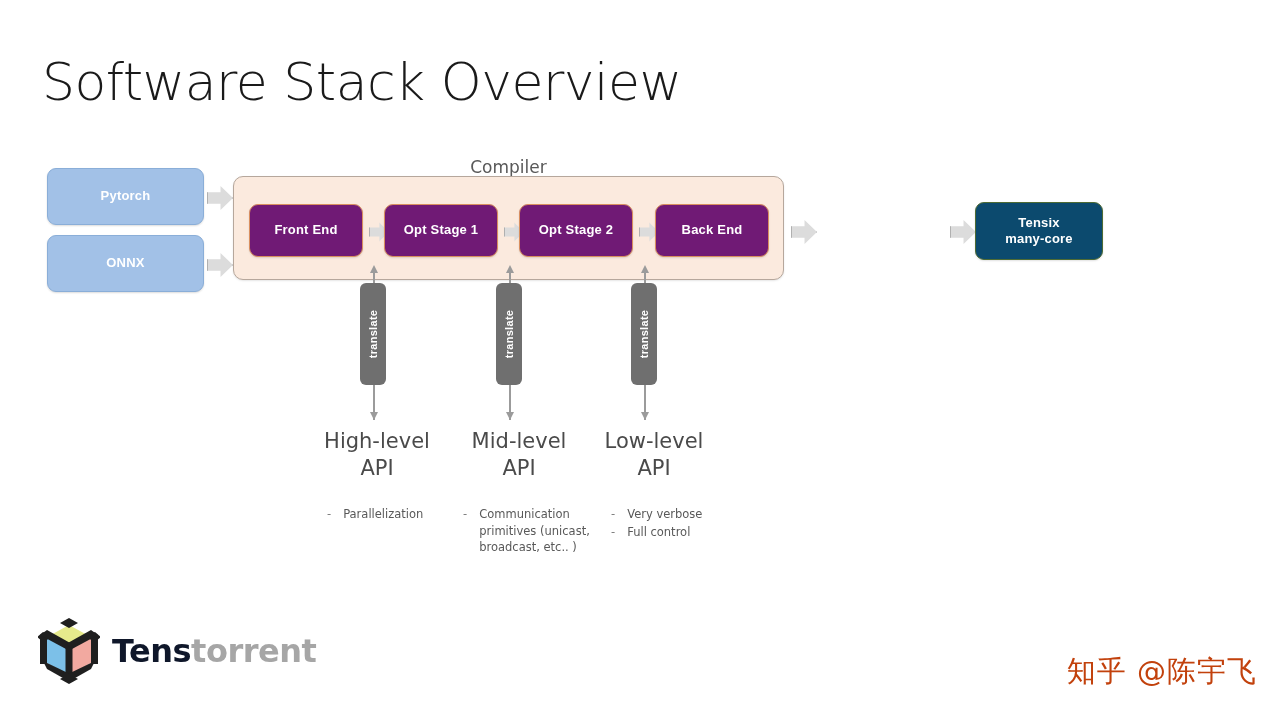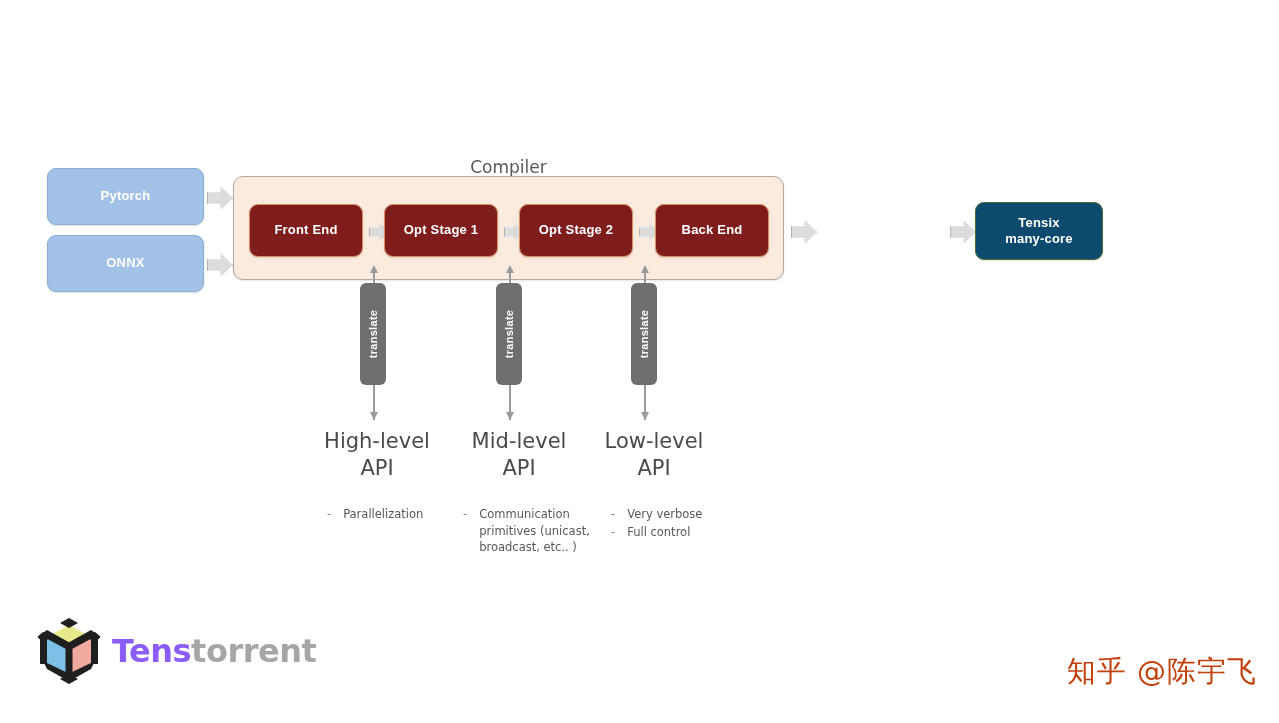--- a/index.html
+++ b/index.html
@@ -50,21 +50,21 @@
     line-height: 1.25;
     letter-spacing: 0.2px;
   }
 
   .node.blue {
     background: #a2c1e7;
     border: 1px solid #8aaed8;
     box-shadow: 0 1px 2px rgba(0,0,0,0.14);
   }
   .node.orange {
-    background: #7f1d1d;
+    background: #701a75;
     border: 1px solid #d98f5f;
     box-shadow: 0 1px 2px rgba(0,0,0,0.12);
   }
   .node.green-light {
     background: #aacd90;
     border: 1px solid #95bb7a;
     box-shadow: 0 1px 2px rgba(0,0,0,0.12);
   }
   .node.green-dark {
     background: #0c4a6e;
@@ -208,21 +208,21 @@
     align-items: center;
     gap: 12px;
   }
   #logo-mark { width: 62px; height: 66px; }
   #logo-text {
     font-size: 32px;
     font-weight: bold;
     letter-spacing: -0.5px;
     font-family: "DejaVu Sans", sans-serif;
   }
-  #logo-text .dark { color: #8b5cf6; }
+  #logo-text .dark { color: #0f172a; }
   #logo-text .gray { color: #a6a6a6; }
 
   
   #footer-note {
     position: absolute;
     left: 0;
     top: 674px;
     width: 1279px;
     text-align: center;
     font-size: 13px;
@@ -240,20 +240,21 @@
     letter-spacing: 1px;
     font-family: "DejaVu Sans", sans-serif;
     white-space: nowrap;
   }
 </style>
 </head>
 <body>
 
 <div class="slide">
 
+  <div id="page-title">Software Stack Overview</div>
 
   <div class="node blue" style="left:47px; top:168px; width:157px; height:57px;">
     <span>Pytorch</span>
   </div>
   <div class="node blue" style="left:47px; top:235px; width:157px; height:57px;">
     <span>ONNX</span>
   </div>
 
   <div class="chevron chev-lg" style="left:207px; top:185px;"></div>
   <div class="chevron chev-lg" style="left:207px; top:252px;"></div>

